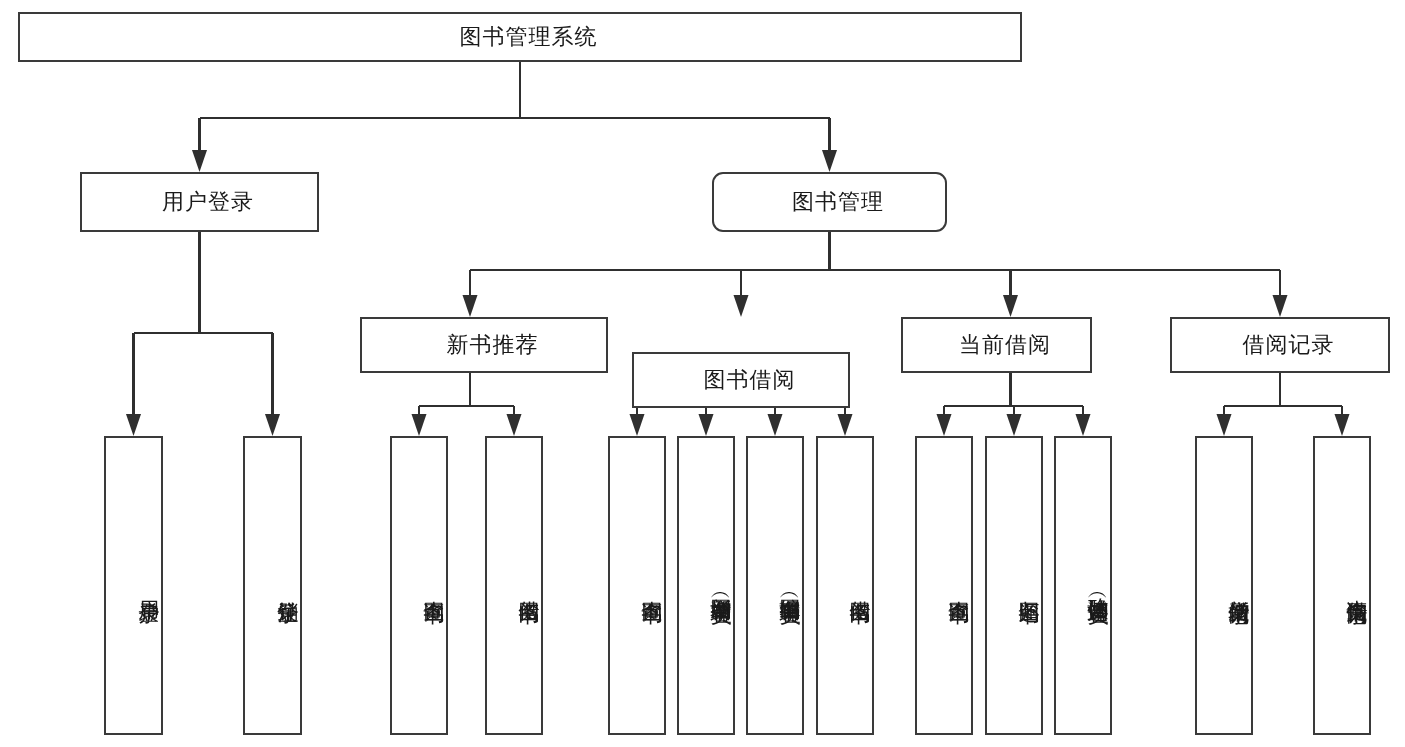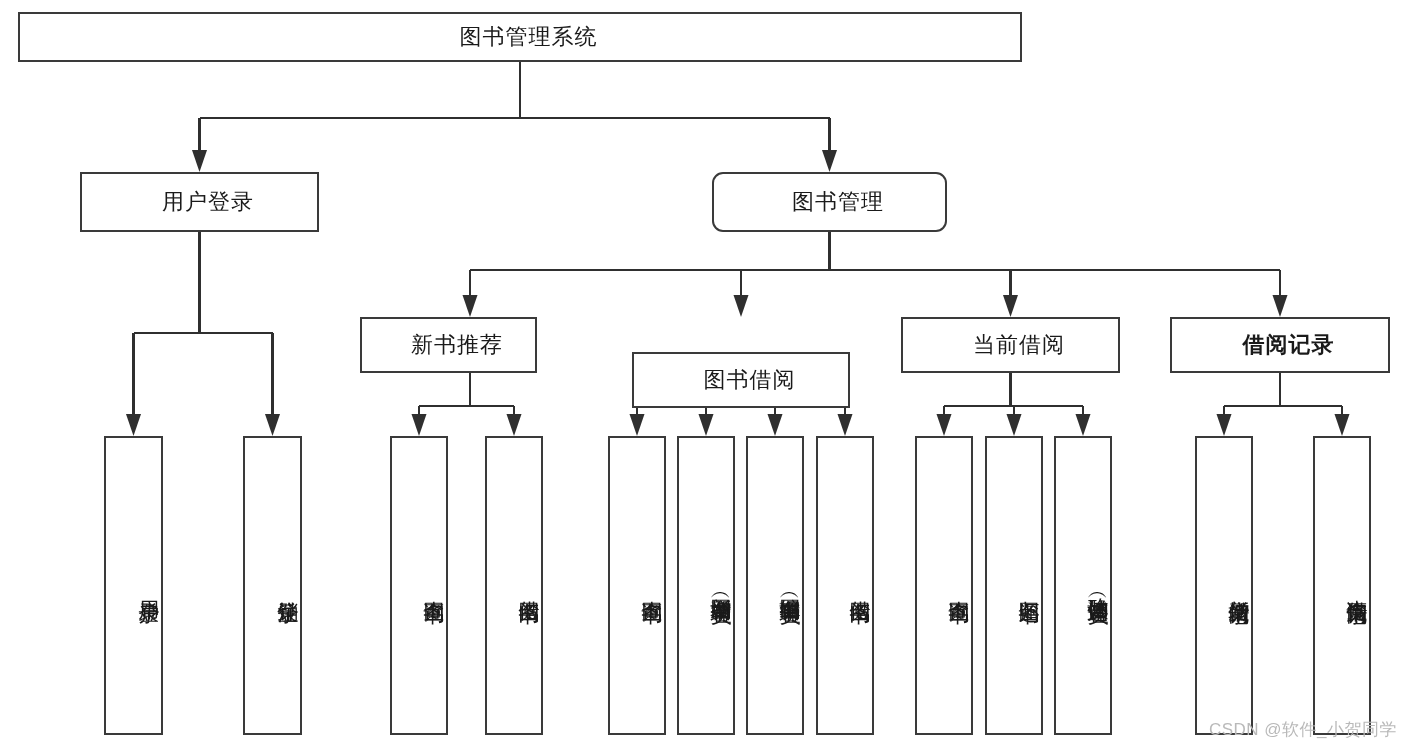--- a/index.html
+++ b/index.html
@@ -130,30 +130,30 @@
   <div id="nodes">
       <div class="node horiz" style="left: 18px; top: 12px; width: 1004px; height: 50px; border-color: rgb(58, 58, 58); background: rgb(255, 255, 255); color: rgb(26, 26, 26);">
         <span class="label">图书管理系统</span>
       </div>
       <div class="node horiz" style="left: 80px; top: 172px; width: 239px; height: 60px; border-color: rgb(58, 58, 58); background: rgb(255, 255, 255); color: rgb(26, 26, 26);">
         <span class="label">用户登录</span>
       </div>
       <div class="node horiz" style="left: 712px; top: 172px; width: 235px; height: 60px; border-color: rgb(58, 58, 58); background: rgb(255, 255, 255); color: rgb(26, 26, 26); border-radius: 11px;">
         <span class="label">图书管理</span>
       </div>
-      <div class="node horiz" style="left: 360px; top: 317px; width: 177px; height: 56px; border-color: rgb(58, 58, 58); background: rgb(255, 255, 255); color: rgb(26, 26, 26); text-align: center;">
+      <div class="node horiz" style="left: 360px; top: 317px; width: 248px; height: 56px; border-color: rgb(58, 58, 58); background: rgb(255, 255, 255); color: rgb(26, 26, 26); text-align: center;">
         <span class="label">新书推荐</span>
       </div>
       <div class="node horiz" style="left: 632px; top: 317px; width: 218px; height: 56px; border-color: rgb(58, 58, 58); background: rgb(255, 255, 255); color: rgb(26, 26, 26); margin-top: 35px;">
         <span class="label">图书借阅</span>
       </div>
-      <div class="node horiz" style="left: 901px; top: 317px; width: 219px; height: 56px; border-color: rgb(58, 58, 58); background: rgb(255, 255, 255); color: rgb(26, 26, 26);">
+      <div class="node horiz" style="left: 901px; top: 317px; width: 191px; height: 56px; border-color: rgb(58, 58, 58); background: rgb(255, 255, 255); color: rgb(26, 26, 26);">
         <span class="label">当前借阅</span>
       </div>
-      <div class="node horiz" style="left: 1170px; top: 317px; width: 220px; height: 56px; border-color: rgb(58, 58, 58); background: rgb(255, 255, 255); color: rgb(26, 26, 26); font-weight: bold;">
+      <div class="node horiz" style="left: 1170px; top: 317px; width: 220px; height: 56px; border-color: rgb(58, 58, 58); background: rgb(255, 255, 255); color: rgb(26, 26, 26);">
         <span class="label">借阅记录</span>
       </div>
       <div class="node vert" style="left: 104px; top: 436px; width: 59px; height: 299px; border-color: rgb(58, 58, 58); background: rgb(255, 255, 255); color: rgb(26, 26, 26);">
         <span class="label">用户登录</span>
       </div>
       <div class="node vert" style="left: 243px; top: 436px; width: 59px; height: 299px; border-color: rgb(58, 58, 58); background: rgb(255, 255, 255); color: rgb(26, 26, 26);">
         <span class="label">注销登录</span>
       </div>
       <div class="node vert" style="left: 390px; top: 436px; width: 58px; height: 299px; border-color: rgb(58, 58, 58); background: rgb(255, 255, 255); color: rgb(26, 26, 26);">
         <span class="label">查询图书</span>
@@ -182,14 +182,13 @@
       <div class="node vert" style="left: 1054px; top: 436px; width: 58px; height: 299px; border-color: rgb(58, 58, 58); background: rgb(255, 255, 255); color: rgb(26, 26, 26);">
         <span class="label">确认归还（管理员）</span>
       </div>
       <div class="node vert" style="left: 1195px; top: 436px; width: 58px; height: 299px; border-color: rgb(58, 58, 58); background: rgb(255, 255, 255); color: rgb(26, 26, 26);">
         <span class="label">新增借阅记录</span>
       </div>
       <div class="node vert" style="left: 1313px; top: 436px; width: 58px; height: 299px; border-color: rgb(58, 58, 58); background: rgb(255, 255, 255); color: rgb(26, 26, 26);">
         <span class="label">查询借阅记录</span>
       </div>
     </div>
-  <div id="watermark">CSDN @软件_小贺同学</div>
 </div>
 
 </body></html>

